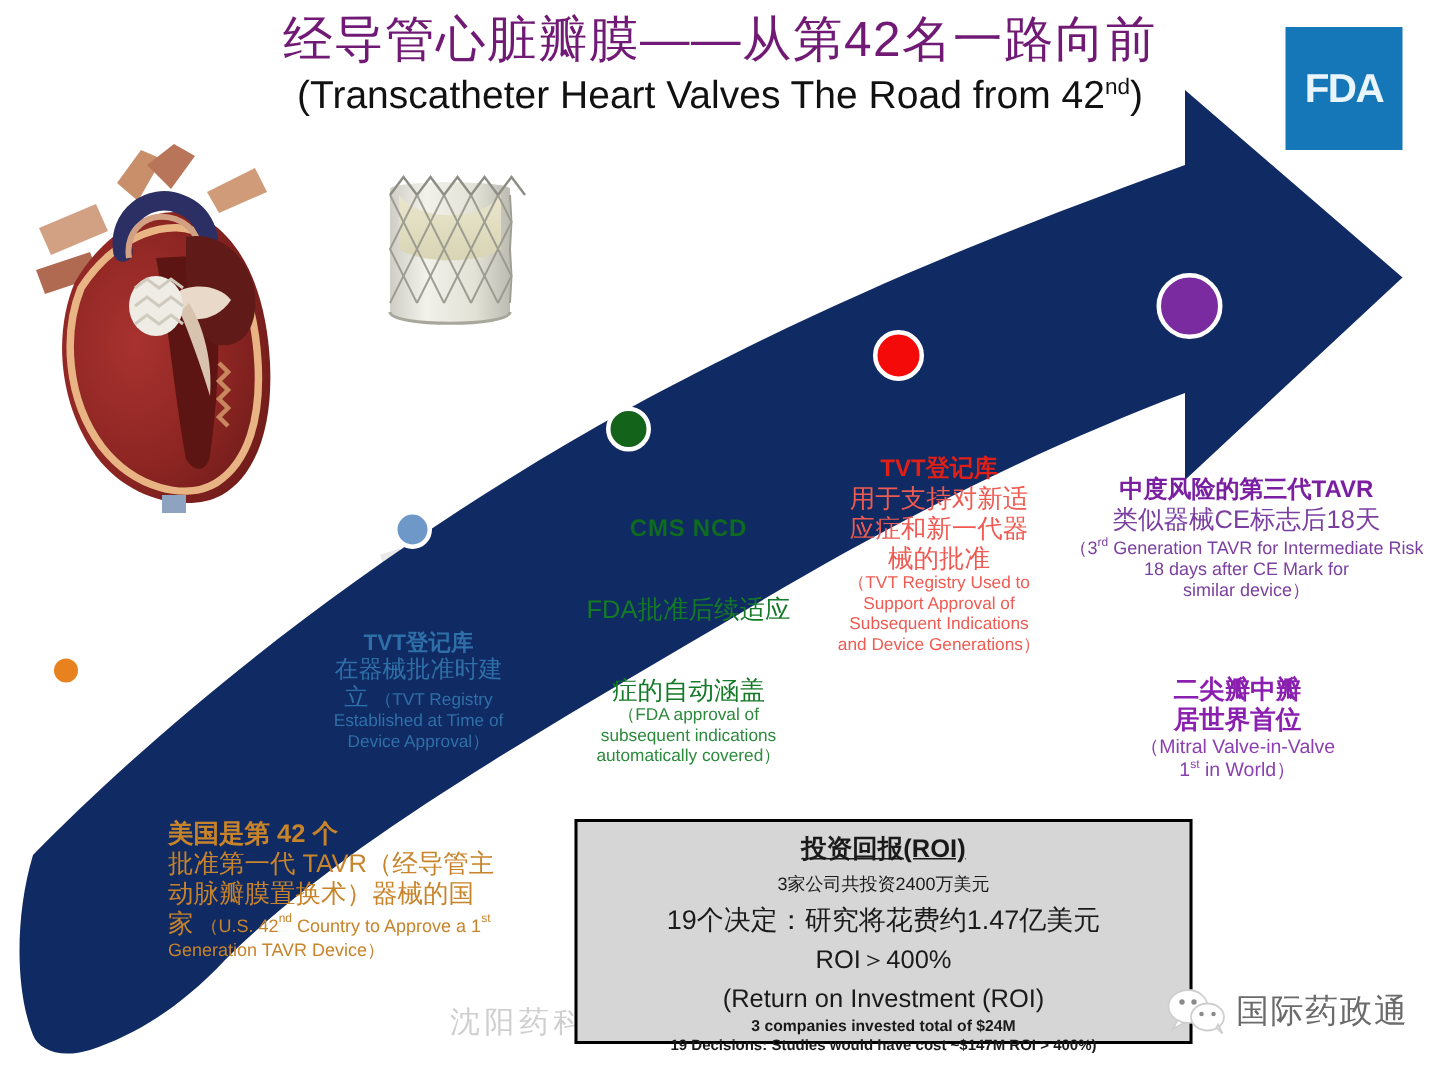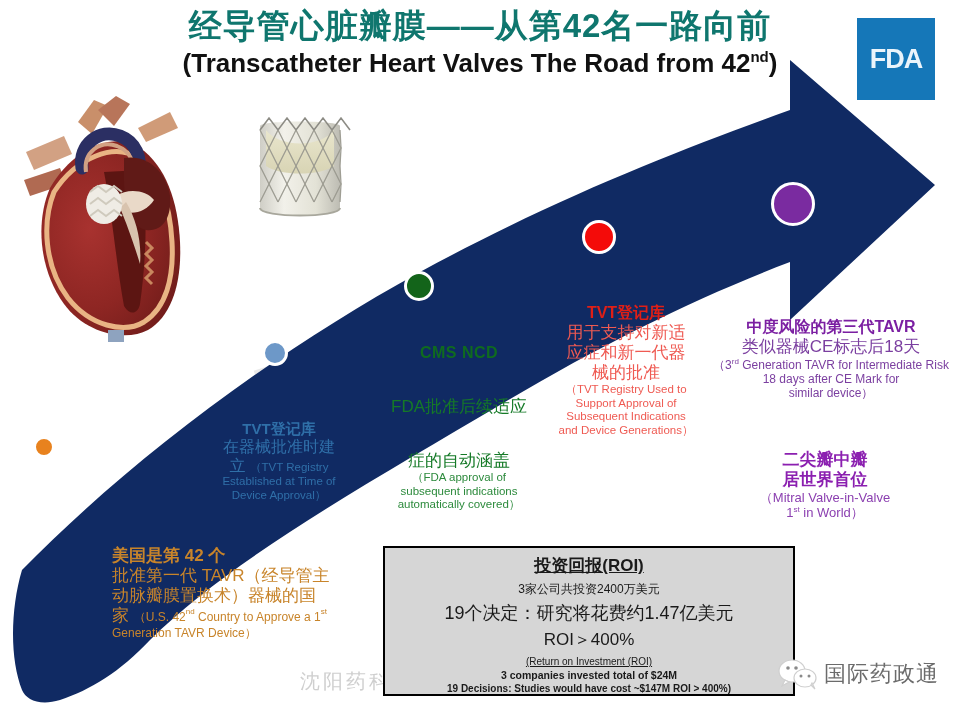--- a/index.html
+++ b/index.html
@@ -6,26 +6,26 @@
   body{
     width:960px;height:720px;overflow:hidden;position:relative;
     font-family:"Liberation Sans","DejaVu Sans",sans-serif;
     color:#1a1a1a;
   }
   .stage{position:absolute;inset:0;width:960px;height:720px;overflow:hidden;}
 
   
   .title-zh{
     position:absolute;left:0;top:4px;width:960px;text-align:center;
-    font-size:33px;font-weight:bold;letter-spacing:1px;color:#0f766e;
+    font-size:33px;font-weight:normal;letter-spacing:1px;color:#701a75;
     z-index:40;white-space:nowrap;
   }
   .title-en{
     position:absolute;left:0;top:48px;width:960px;text-align:center;
-    font-size:26px;font-weight:700;color:#111;z-index:40;white-space:nowrap;
+    font-size:26px;font-weight:400;color:#111;z-index:40;white-space:nowrap;
   }
   .title-en sup{font-size:15px;vertical-align:super;}
 
   
   .fda-logo{
     position:absolute;left:857px;top:18px;width:78px;height:82px;
     background:#1577b8;z-index:45;
     display:flex;align-items:center;justify-content:center;
   }
   .fda-logo span{
@@ -106,21 +106,21 @@
   .roi-box{
     position:absolute;left:383px;top:546px;width:412px;height:150px;
     background:#d6d6d6;border:2px solid #000;z-index:38;
     box-sizing:border-box;text-align:center;color:#1a1a1a;
     padding-top:6px;
   }
   .roi-box .r1{font-size:17px;font-weight:bold;text-decoration:underline;}
   .roi-box .r2{font-size:12px;margin-top:4px;}
   .roi-box .r3{font-size:18px;margin-top:3px;}
   .roi-box .r4{font-size:17px;margin-top:3px;}
-  .roi-box .r5{font-size:10px;margin-top:5px;text-decoration:underline;}
+  .roi-box .r5{font-size:17px;margin-top:5px;}
   .roi-box .r6{font-size:10.5px;font-weight:bold;margin-top:2px;}
   .roi-box .r7{font-size:10px;font-weight:bold;margin-top:2px;}
 
   
   .wechat{position:absolute;left:778px;top:658px;z-index:44;display:flex;align-items:center;gap:6px;}
   .wechat .wtxt{font-size:22px;color:#6b6b6b;letter-spacing:1px;white-space:nowrap;}
 </style>
 </head>
 <body>
 

